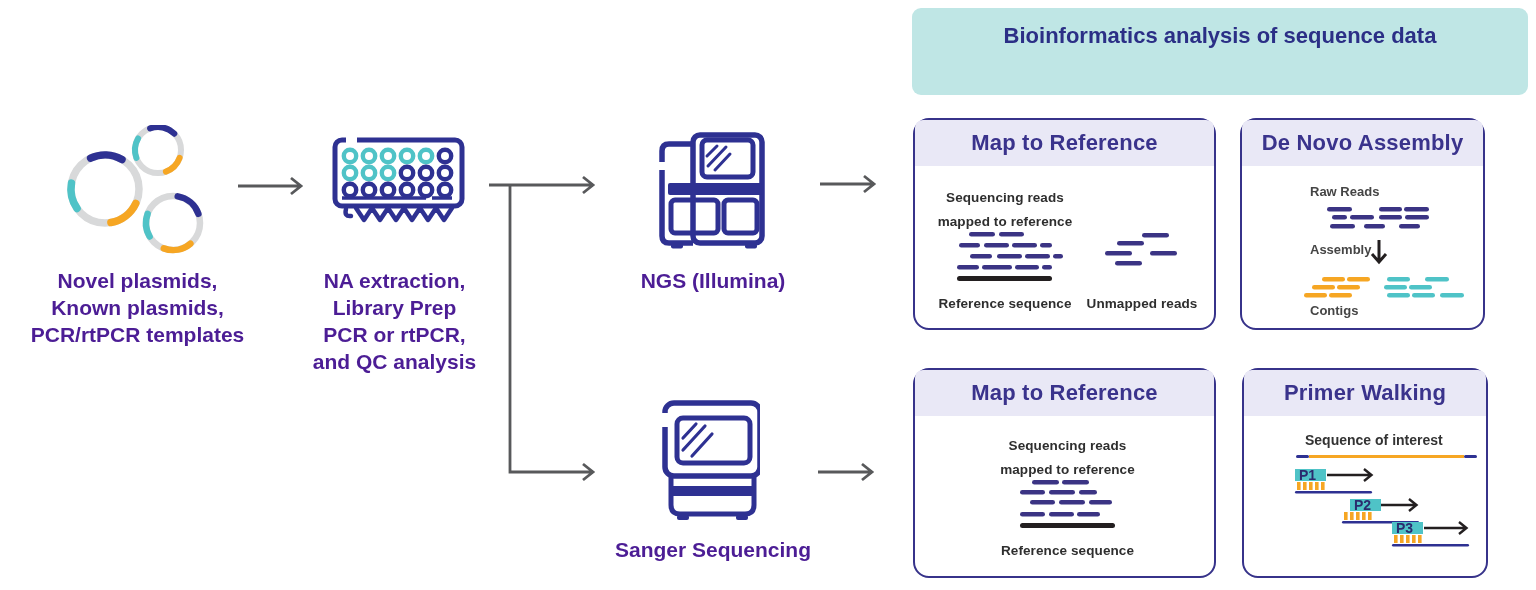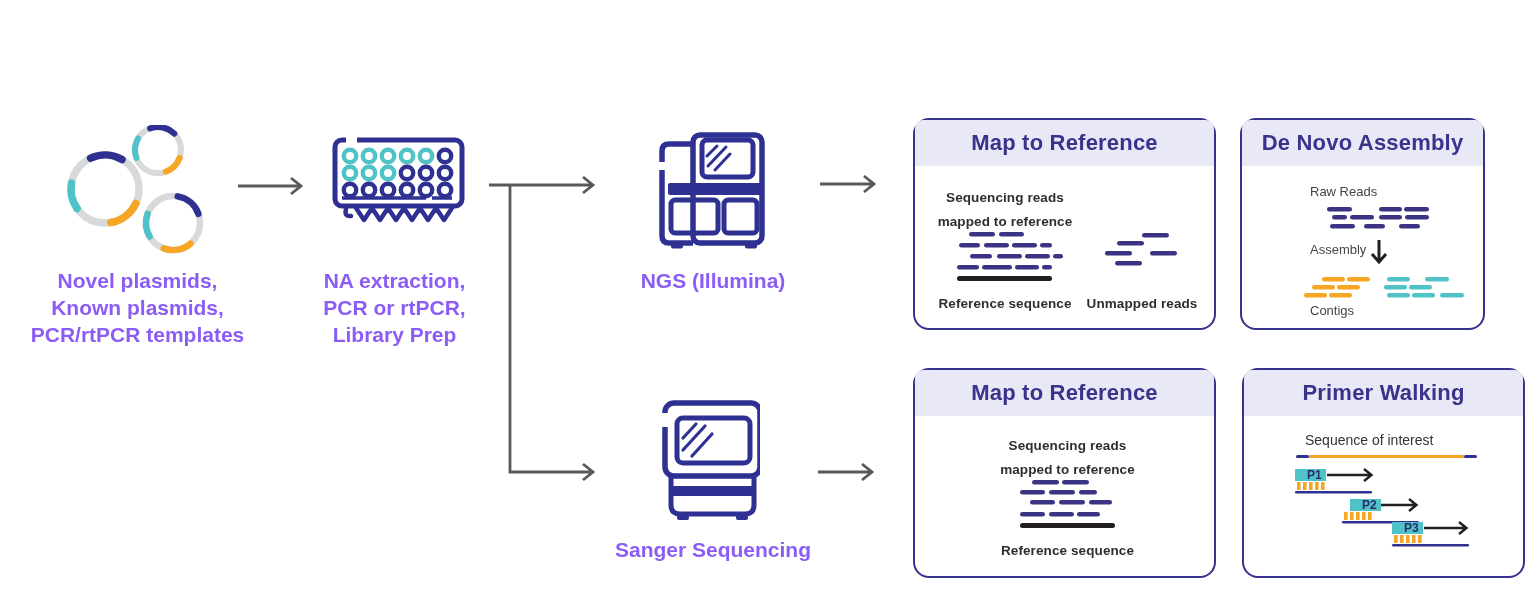--- a/index.html
+++ b/index.html
@@ -1,36 +1,36 @@
 <!DOCTYPE html>
 <html><head>
 <meta charset="utf-8">
 <style>
   html,body{margin:0;padding:0;background:#ffffff;}
   #canvas{position:relative;width:1536px;height:590px;background:#ffffff;
           font-family:"Liberation Sans",sans-serif;overflow:hidden;}
   .abs{position:absolute;}
   
-  .node-label{color:#8b5cf6;font-weight:700;font-size:21px;line-height:27px;text-align:center;}
+  .node-label{color:#4c1d95;font-weight:700;font-size:21px;line-height:27px;text-align:center;}
   
   .top-banner{left:912px;top:8px;width:616px;height:87px;background:#bfe6e5;border-radius:9px;}
   .top-banner-text{width:470px;margin:14px auto 0;color:#2b2f86;font-weight:700;font-size:22px;
                    line-height:28px;text-align:center;}
   
   .panel{background:#ffffff;border:2px solid #37338a;border-radius:16px;box-sizing:border-box;}
   .panel-header{height:46px;background:#e9e8f6;border-radius:8px 8px 0 0;display:flex;
                 align-items:center;justify-content:center;}
   .panel-title{color:#3a338c;font-weight:700;font-size:22px;letter-spacing:.2px;}
   .small-label{position:absolute;color:#2e2e2e;font-weight:700;font-size:13.5px;line-height:24px;
                text-align:center;letter-spacing:.1px;}
-  .tiny-label{position:absolute;color:#454545;font-weight:400;font-size:13px;line-height:16px;}
+  .tiny-label{position:absolute;color:#454545;font-weight:700;font-size:13px;line-height:16px;}
   .panel-svg{position:absolute;left:0;top:0;}
   
   .primer-box{position:absolute;width:31px;height:12px;background:#4fc3c7;color:#2b2b6e;
-              font-weight:700;font-size:12px;line-height:12px;padding-left:12px;box-sizing:border-box;}
+              font-weight:700;font-size:14px;line-height:12px;padding-left:4px;box-sizing:border-box;}
 </style>
 </head>
 <body>
 
 <div id="canvas">
 
   <svg class="abs" style="left:0;top:0" width="1536" height="590" viewBox="0 0 1536 590" fill="none">
     <g stroke="#58595b" stroke-width="2.8">
       <path d="M238 186 H299 M291 178 L301 186 L291 194"></path>
       <path d="M489 185 H591 M583 177 L593 185 L583 193"></path>
@@ -84,22 +84,23 @@
       <circle cx="56" cy="54" r="6.2" stroke="#2e3192"></circle>
         <circle cx="75" cy="54" r="6.2" stroke="#2e3192"></circle>
       <circle cx="94" cy="54" r="6.2" stroke="#2e3192"></circle>
         <circle cx="113" cy="54" r="6.2" stroke="#2e3192"></circle>
     </g>
     <path d="M14 73 Q12 81 19 80" stroke="#2e3192" stroke-width="4.5" stroke-linecap="round"></path>
     <path d="M24 72 L32 84 L40 72 L48 84 L56 72 L64 84 L72 72 L80 84 L88 72 L96 84 L104 72 L112 84 L120 72" stroke="#2e3192" stroke-width="4.5" stroke-linecap="round" stroke-linejoin="round"></path>
   </svg>
   <div class="abs node-label" style="left:302px;top:267px;width:185px">
     <div>NA extraction,</div>
+    <div>Library Prep</div>
     <div>PCR or rtPCR,</div>
-    <div>Library Prep</div>
+    <div>and QC analysis</div>
   </div>
 
   <svg class="abs" style="left:655px;top:120px" width="110" height="132" viewBox="0 0 110 132" fill="none">
     <rect x="38" y="15" width="69" height="108" rx="7" stroke="#2e3192" stroke-width="5.5" fill="#ffffff"></rect>
     <path d="M38 24 L14 24 Q7 24 7 31 L7 42 M7 50 L7 116 Q7 123 14 123 L38 123" stroke="#2e3192" stroke-width="5.5"></path>
     <rect x="47" y="20" width="51" height="37" rx="5" stroke="#2e3192" stroke-width="5"></rect>
     <path d="M52 36 L62 26 M53 46 L71 27 M60 50 L75 34" stroke="#2e3192" stroke-width="3" stroke-linecap="round"></path>
     <rect x="13" y="63" width="94" height="12" rx="2" fill="#2e3192"></rect>
     <rect x="16" y="80" width="47" height="33" rx="4" stroke="#2e3192" stroke-width="5"></rect>
     <rect x="69" y="80" width="33" height="33" rx="4" stroke="#2e3192" stroke-width="5"></rect>
@@ -113,20 +114,23 @@
     <rect x="0" y="15" width="8" height="14" fill="#ffffff"></rect>
     <rect x="17" y="20" width="73" height="45" rx="6" stroke="#2e3192" stroke-width="5"></rect>
     <path d="M23 40 L36 26 M23 52 L45 28 M32 58 L52 36" stroke="#2e3192" stroke-width="3.2" stroke-linecap="round"></path>
     <path d="M11 78 L11 107 Q11 116 20 116 L85 116 Q94 116 94 107 L94 78" stroke="#2e3192" stroke-width="5"></path>
     <rect x="11" y="88" width="83" height="10" fill="#2e3192"></rect>
     <rect x="17" y="117" width="12" height="5" rx="2" fill="#2e3192"></rect>
     <rect x="76" y="117" width="12" height="5" rx="2" fill="#2e3192"></rect>
   </svg>
   <div class="abs node-label" style="left:613px;top:536px;width:200px">Sanger Sequencing</div>
 
+  <div class="abs top-banner">
+    <div class="top-banner-text">Bioinformatics analysis of sequence data</div>
+  </div>
 
   <div class="panel abs" style="left:913px;top:118px;width:303px;height:212px">
     <div class="panel-header">
       <span class="panel-title">Map to Reference</span>
     </div>
     <svg class="panel-svg" width="299" height="208" viewBox="0 0 299 208" fill="none">
       <g fill="#3b3484">
         <rect x="54" y="112" width="26" height="4.6" rx="2.3"></rect>
           <rect x="84" y="112" width="25" height="4.6" rx="2.3"></rect>
         <rect x="44" y="123" width="21" height="4.6" rx="2.3"></rect>
@@ -212,21 +216,21 @@
         <rect x="105" y="142" width="25" height="4.6" rx="2.3"></rect>
           <rect x="134" y="142" width="25" height="4.6" rx="2.3"></rect>
           <rect x="162" y="142" width="23" height="4.6" rx="2.3"></rect>
       </g>
       <rect x="105" y="153" width="95" height="5" rx="2.5" fill="#231f20"></rect>
     </svg>
     <div class="small-label" style="left:75px;top:64px;width:155px">Sequencing reads mapped to reference</div>
     <div class="small-label" style="left:75px;top:169px;width:155px">Reference sequence</div>
   </div>
 
-  <div class="panel abs" style="left:1242px;top:368px;width:283px;height:210px">
+  <div class="panel abs" style="left:1242px;top:368px;width:246px;height:210px">
     <div class="panel-header">
       <span class="panel-title">Primer Walking</span>
     </div>
     <svg class="panel-svg" width="279" height="206" viewBox="0 0 279 206" fill="none">
       <g>
         <rect x="52" y="85" width="13" height="3" rx="1.5" fill="#2e3192"></rect>
         <rect x="65" y="85" width="155" height="3" fill="#f6a623"></rect>
         <rect x="220" y="85" width="13" height="3" rx="1.5" fill="#2e3192"></rect>
       </g>
       <g>

